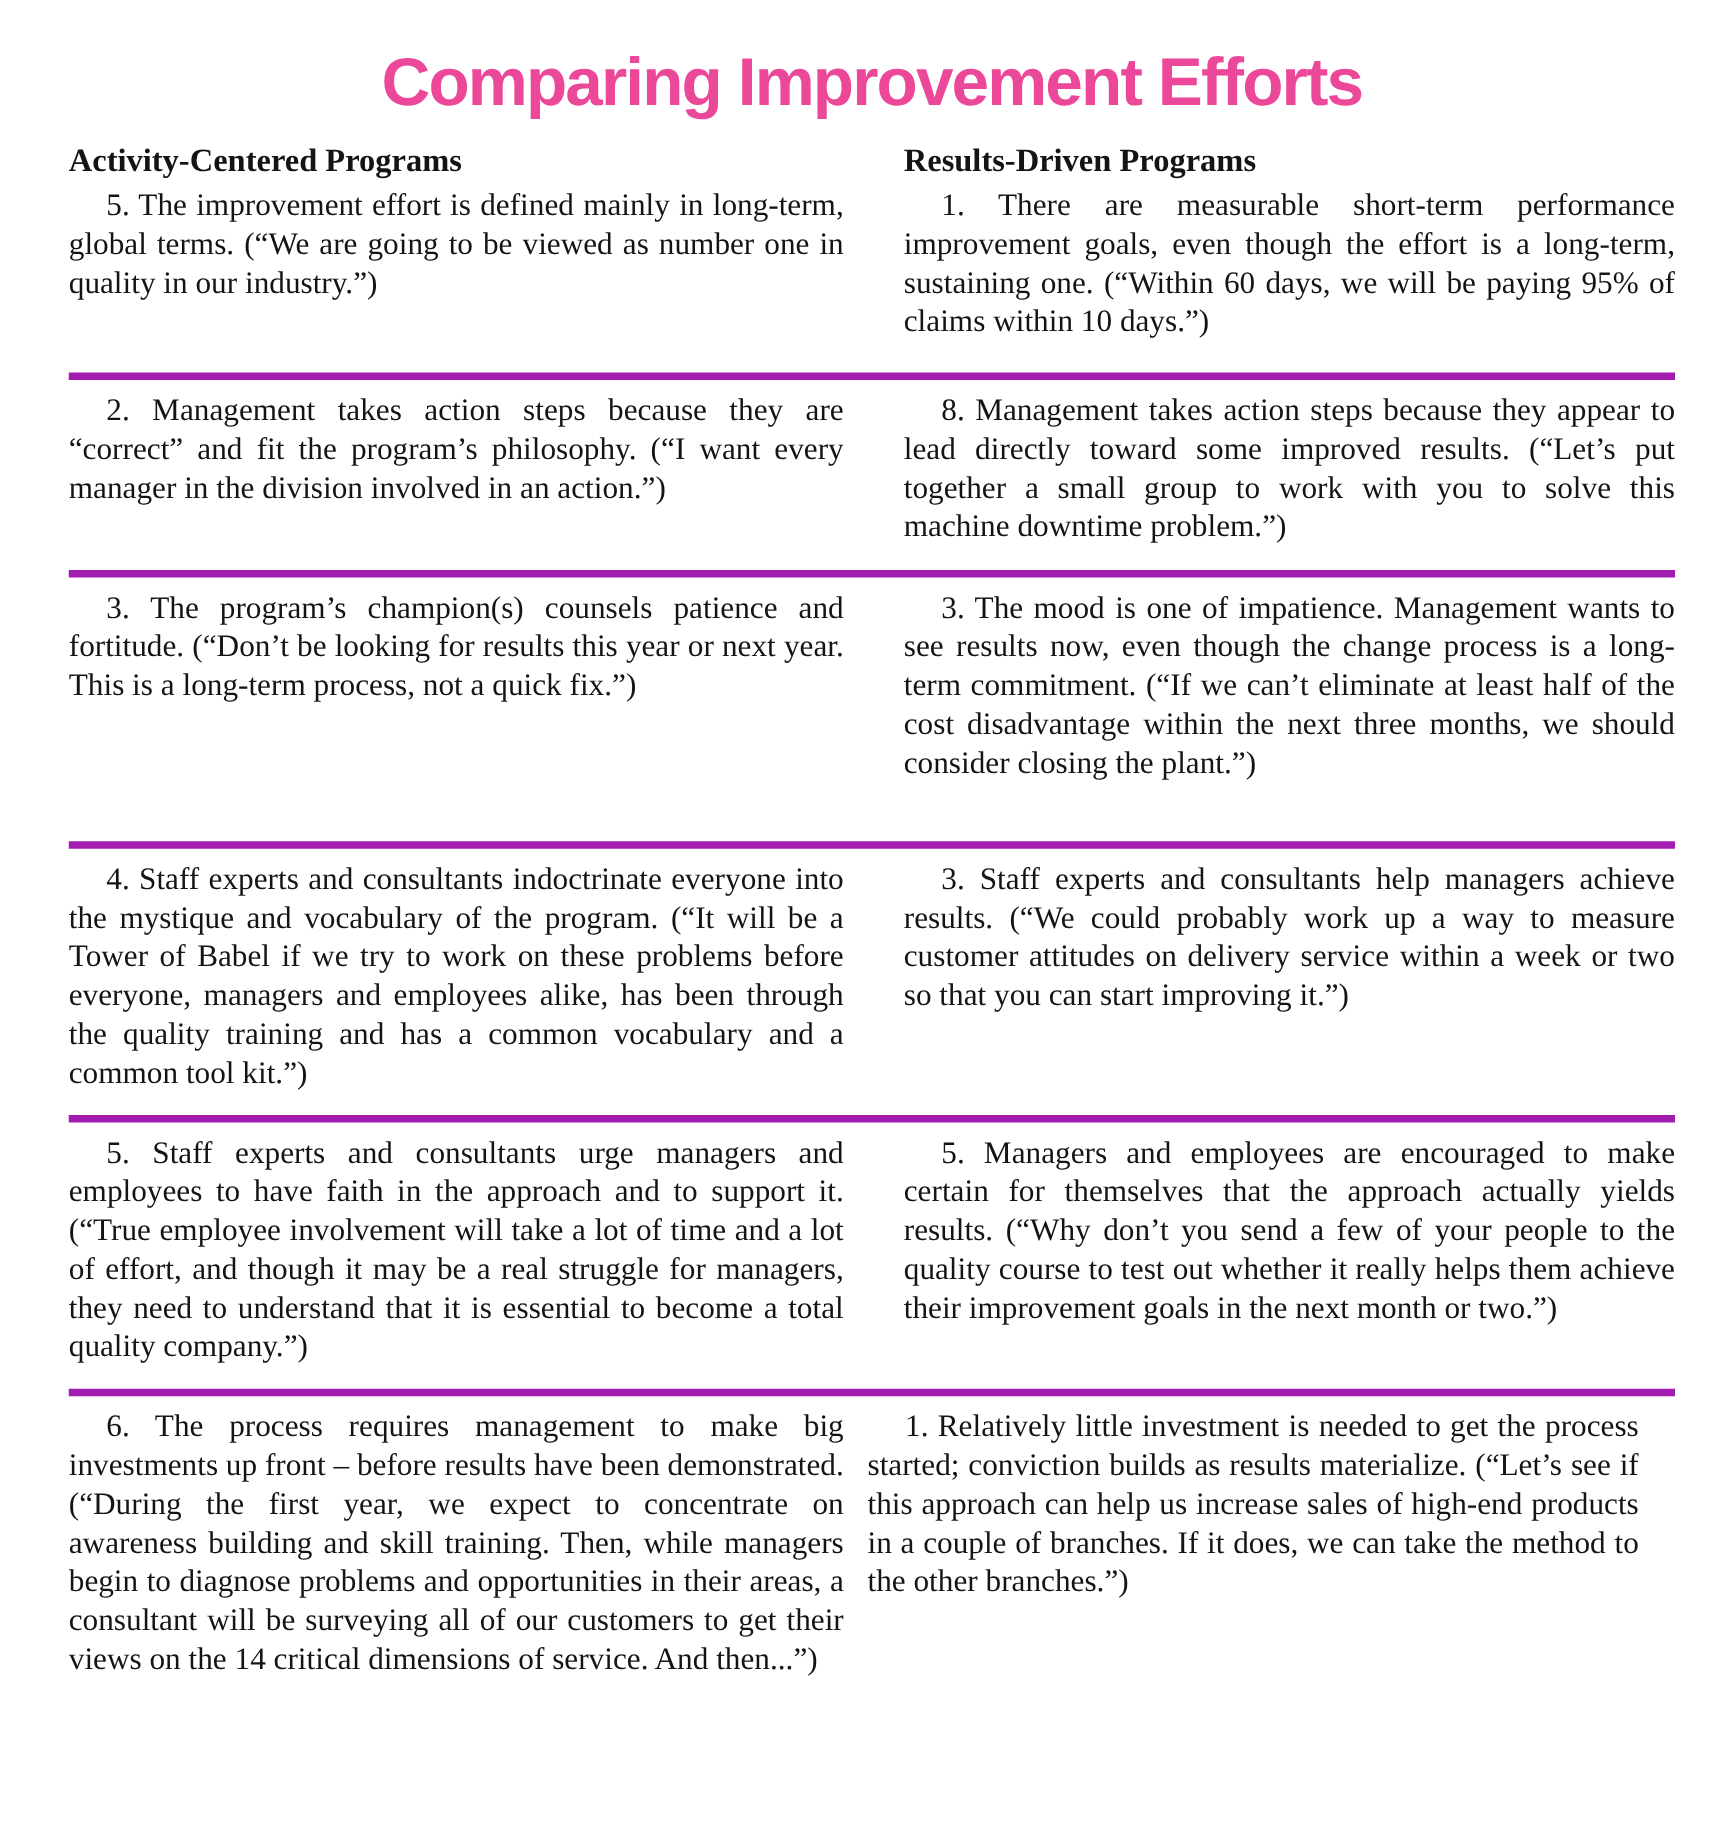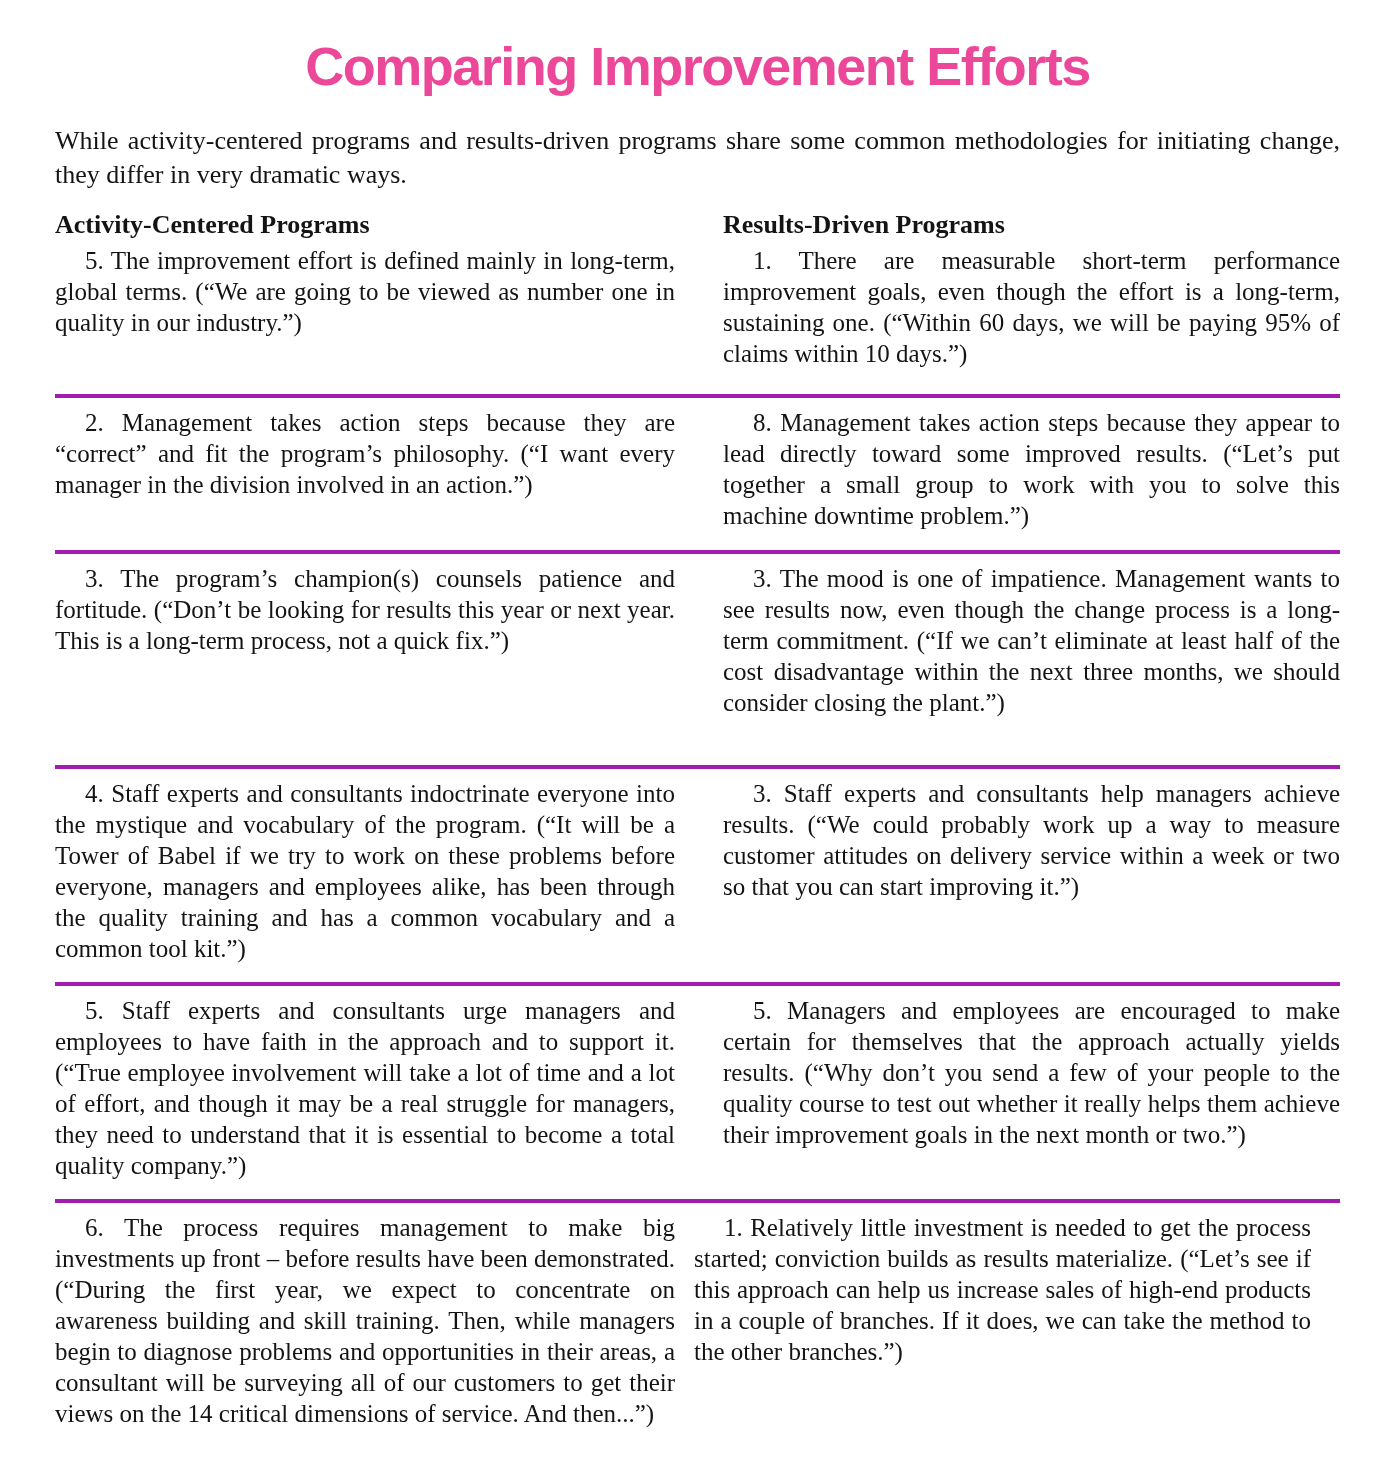--- a/index.html
+++ b/index.html
@@ -39,21 +39,21 @@
     margin-top: 17px;
     height: 34px;
   }
   .col-header {
     font-weight: bold;
     font-size: 26px;
     line-height: 32px;
     white-space: nowrap;
   }
   .row { overflow: hidden; }
-  .row.ruled { border-top: 4px solid #a21caf; }
+  .row.ruled { border-top: 6px solid #a21caf; }
   .r1 { height: 151px; }
   .r2 { height: 152px; }
   .r3 { height: 211px; }
   .r4 { height: 213px; }
   .r5 { height: 213px; }
   .r6 { height: 284px; gap: 19px; }
   .cell {
     margin: 0;
     font-size: 25px;
     line-height: 31px;
@@ -64,21 +64,20 @@
   }
   .r1 .cell { padding-top: 2px; }
 </style>
 </head>
 <body>
 
 <div class="page">
 
   <h1 class="title">Comparing Improvement Efforts</h1>
 
-  <p class="intro">While activity-centered programs and results-driven programs share some common methodologies for initiating change, they differ in very dramatic ways.</p>
 
   <div class="col-grid headers">
     <div class="col-header">Activity-Centered Programs</div>
     <div class="col-header">Results-Driven Programs</div>
   </div>
 
   <div class="col-grid row r1">
     <p class="cell">5. The improvement effort is defined mainly in long-term, global terms. (“We are going to be viewed as number one in quality in our industry.”)</p>
     <p class="cell">1. There are measurable short-term performance improvement goals, even though the effort is a long-term, sustaining one. (“Within 60 days, we will be paying 95% of claims within 10 days.”)</p>
   </div>

